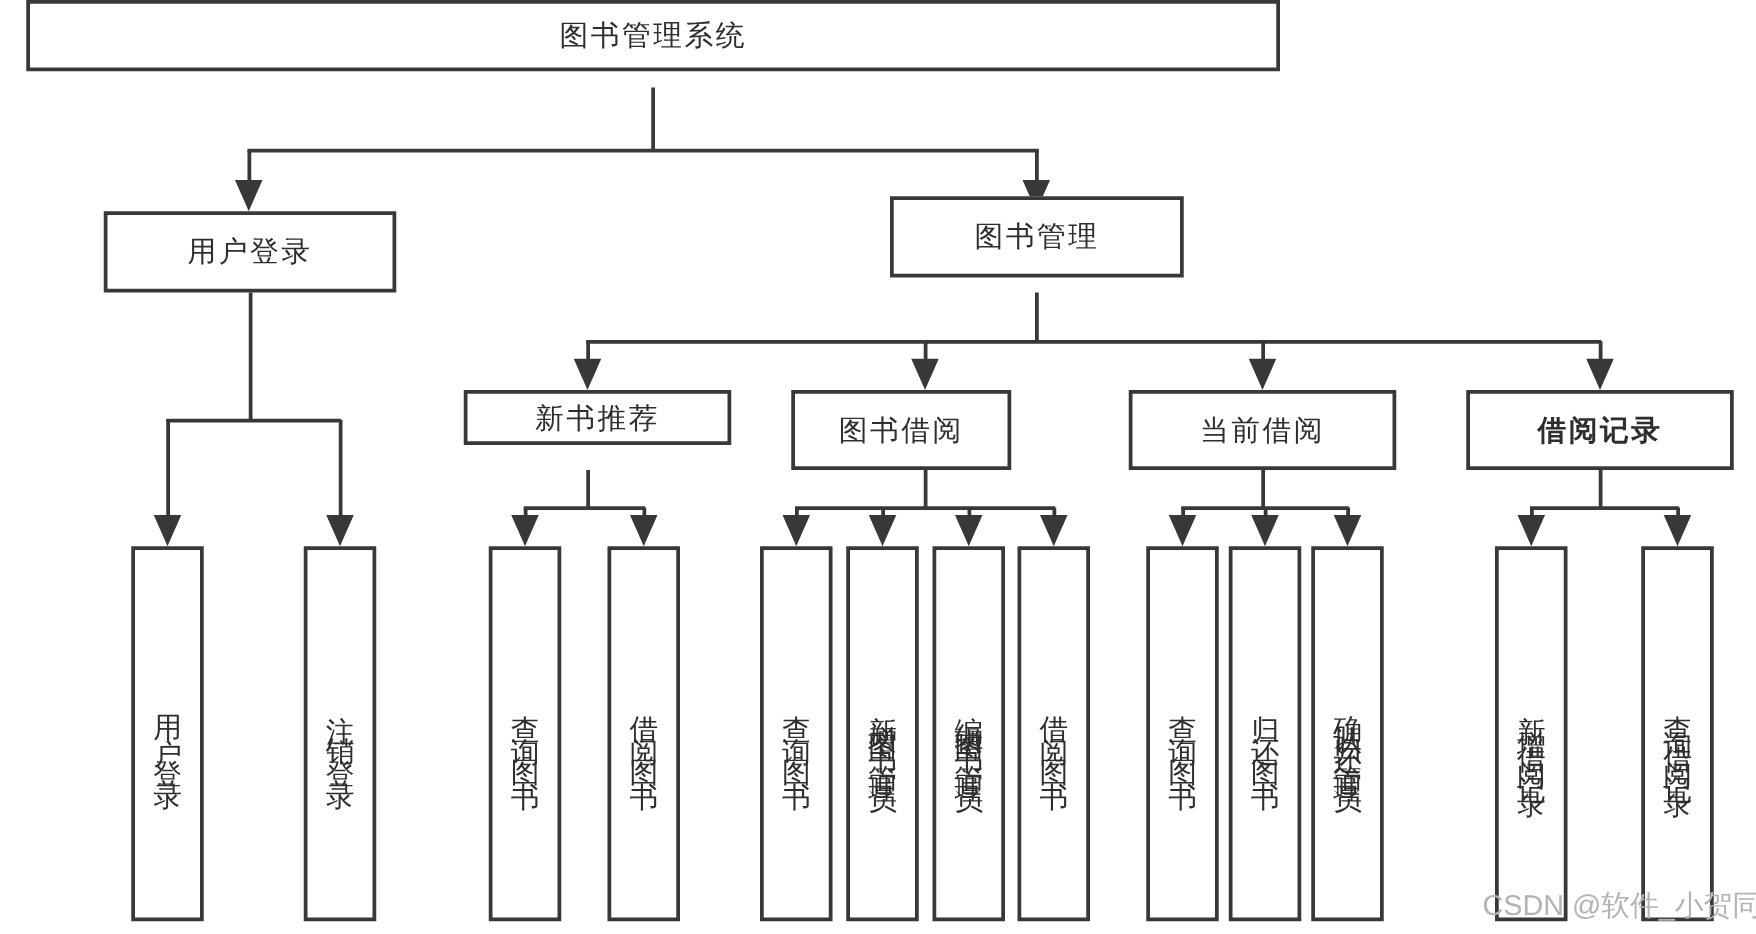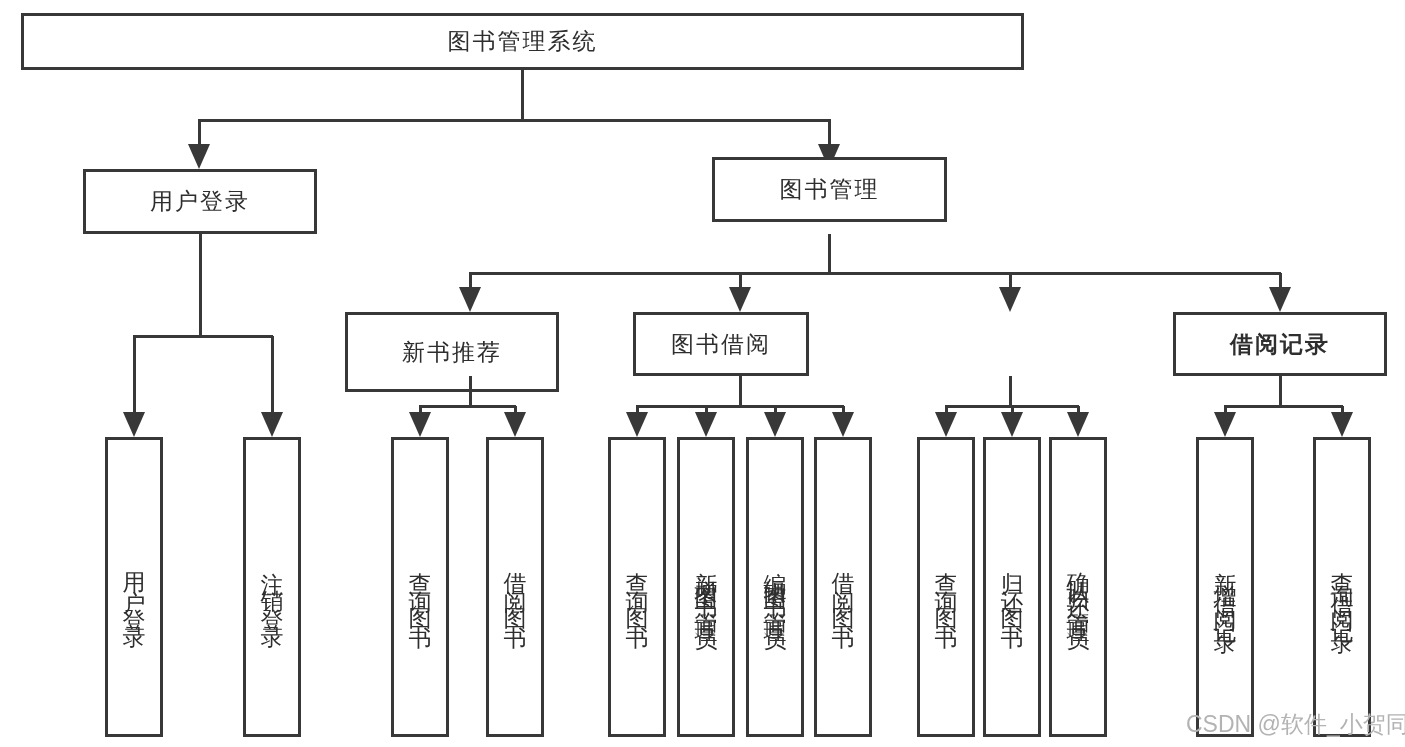--- a/index.html
+++ b/index.html
@@ -34,21 +34,21 @@
   .watermark{
     position:absolute;left:1186px;top:709px;font-size:23px;color:#b3b3b3;
     z-index:5;white-space:nowrap;letter-spacing:0;
   }
 </style>
 </head>
 <body>
 
 <div class="canvas">
 
-  <div class="box" style="left:21px;top:13px;width:1003px;height:57px;">图书管理系统</div>
+  <div class="box" style="left:21px;top:0;width:1003px;height:57px;">图书管理系统</div>
 
   <div class="vl" style="left:522px;top:70px;height:50px;"></div>
   <div class="hl" style="left:198px;top:120px;width:633px;"></div>
   <div class="arrow" style="left:199px;top:120px;height:49px;"></div>
   <div class="arrow" style="left:829px;top:120px;height:49px;"></div>
 
   <div class="box" style="left:83px;top:169px;width:234px;height:65px;">用户登录</div>
   <div class="box" style="left:712px;top:157px;width:235px;height:65px;">图书管理</div>
 
   <div class="vl" style="left:200px;top:234px;height:102px;"></div>
@@ -56,22 +56,23 @@
   <div class="arrow" style="left:134px;top:336px;height:101px;"></div>
   <div class="arrow" style="left:272px;top:336px;height:101px;"></div>
 
   <div class="vl" style="left:829px;top:234px;height:39px;"></div>
   <div class="hl" style="left:469px;top:273px;width:812px;"></div>
   <div class="arrow" style="left:470px;top:273px;height:39px;"></div>
   <div class="arrow" style="left:740px;top:273px;height:39px;"></div>
   <div class="arrow" style="left:1010px;top:273px;height:39px;"></div>
   <div class="arrow" style="left:1280px;top:273px;height:39px;"></div>
 
-  <div class="box" style="left:345px;top:312px;width:214px;height:80px;">新书推荐</div>
+  <div class="box" style="left:371px;top:312px;width:214px;height:44px;">新书推荐</div>
   <div class="box" style="left:633px;top:312px;width:176px;height:64px;">图书借阅</div>
+  <div class="box" style="left:903px;top:312px;width:214px;height:64px;">当前借阅</div>
   <div class="box" style="left:1173px;top:312px;width:214px;height:64px;font-weight:bold;">借阅记录</div>
 
   <div class="vl" style="left:470px;top:376px;height:30px;"></div>
   <div class="hl" style="left:419px;top:406px;width:97px;"></div>
   <div class="arrow" style="left:420px;top:406px;height:31px;"></div>
   <div class="arrow" style="left:515px;top:406px;height:31px;"></div>
 
   <div class="vl" style="left:740px;top:376px;height:30px;"></div>
   <div class="hl" style="left:636px;top:406px;width:208px;"></div>
   <div class="arrow" style="left:637px;top:406px;height:31px;"></div>

